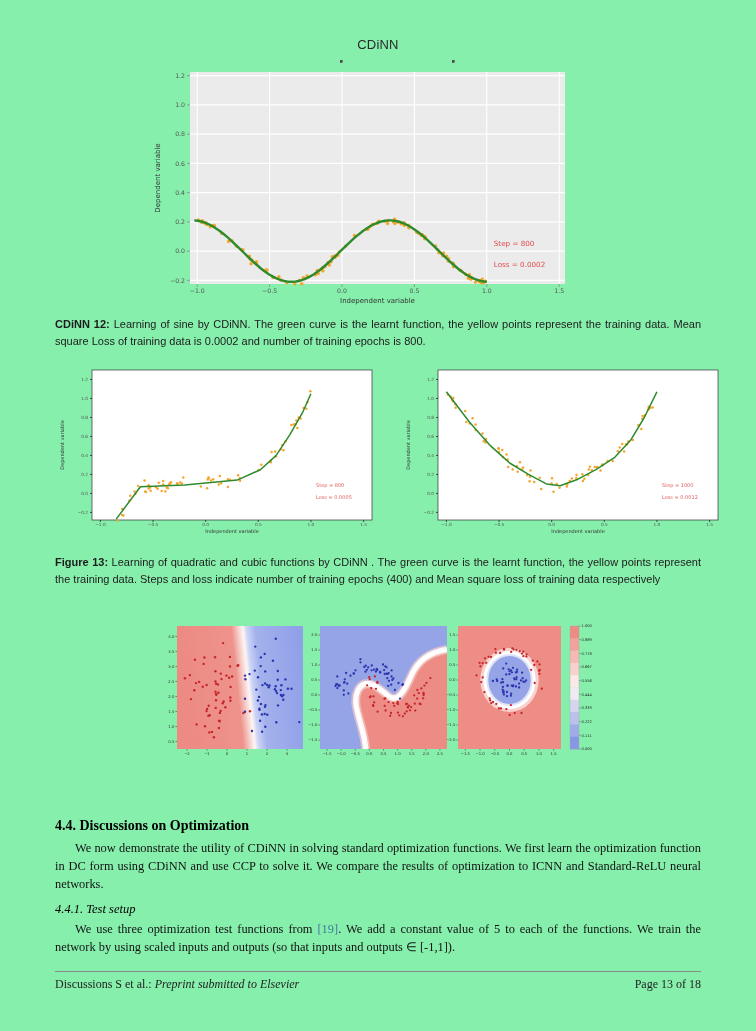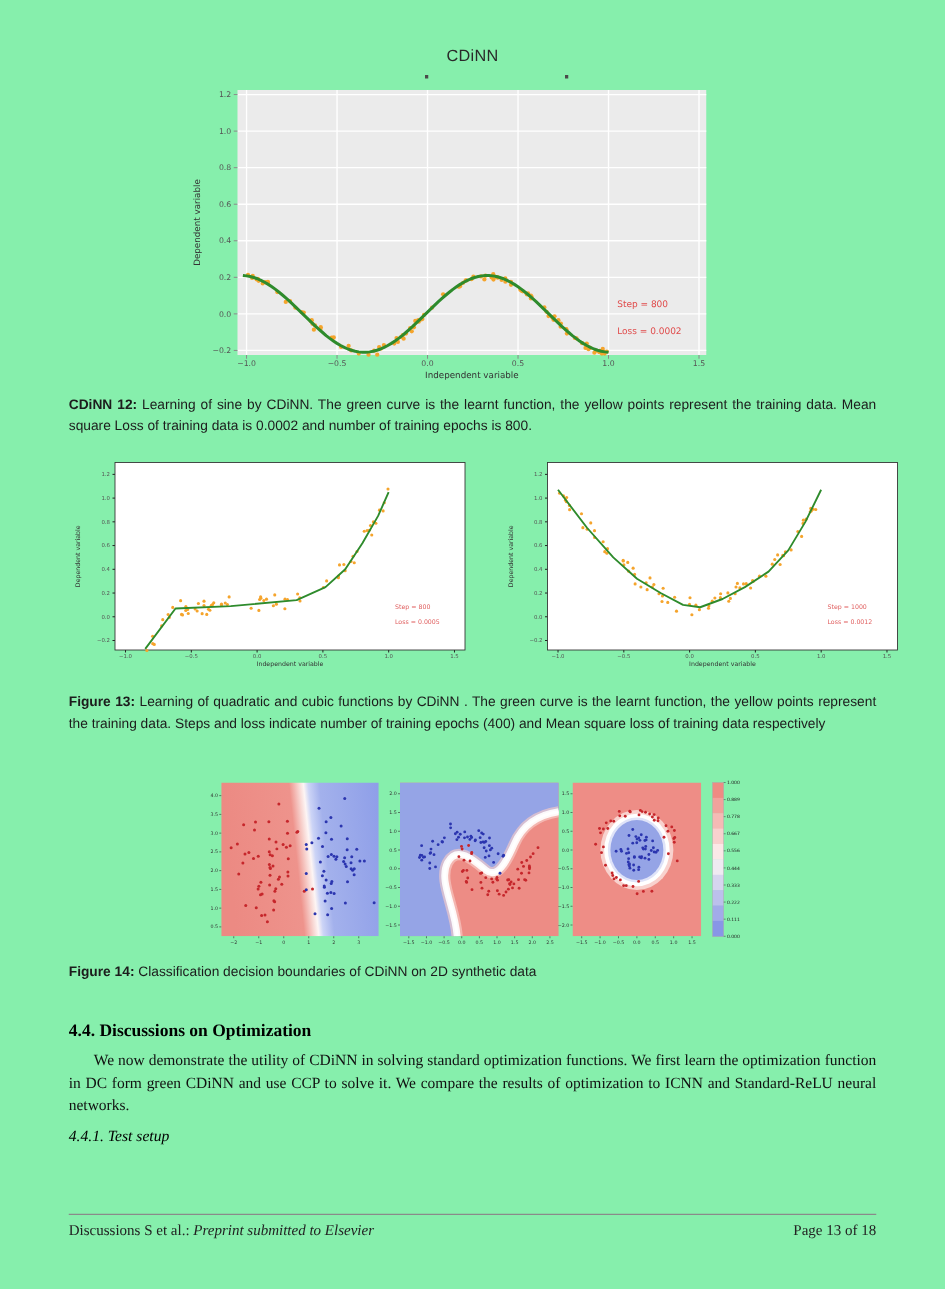--- a/index.html
+++ b/index.html
@@ -938,26 +938,26 @@
           <text x="418.5" y="93.3" font-size="3.6" text-anchor="start" fill="#222" font-family="DejaVu Sans, sans-serif">0.333</text>
           <line x1="416" y1="105.66666666666666" x2="417.5" y2="105.66666666666666" stroke="#333" stroke-width="0.4"></line>
           <text x="418.5" y="106.96666666666665" font-size="3.6" text-anchor="start" fill="#222" font-family="DejaVu Sans, sans-serif">0.222</text>
           <line x1="416" y1="119.33333333333333" x2="417.5" y2="119.33333333333333" stroke="#333" stroke-width="0.4"></line>
           <text x="418.5" y="120.63333333333333" font-size="3.6" text-anchor="start" fill="#222" font-family="DejaVu Sans, sans-serif">0.111</text>
           <line x1="416" y1="133" x2="417.5" y2="133" stroke="#333" stroke-width="0.4"></line>
           <text x="418.5" y="134.3" font-size="3.6" text-anchor="start" fill="#222" font-family="DejaVu Sans, sans-serif">0.000</text>
         </g>
       </svg></div>
 
-  <p class="caption cap14"><b class="captag">Figure 14:</b> <span>Classification decision boundaries of CDiNN on 2D synthetic data</span></p>
 
   <h2 class="h44">4.4. Discussions on Optimization</h2>
-  <p class="body para44">We now demonstrate the utility of CDiNN in solving standard optimization functions. We first learn the optimization function in DC form green CDiNN and use CCP to solve it. We compare the results of optimization to ICNN and Standard-ReLU neural networks.</p>
+  <p class="body para44">We now demonstrate the utility of CDiNN in solving standard optimization functions. We first learn the optimization function in DC form using CDiNN and use CCP to solve it. We compare the results of optimization to ICNN and Standard-ReLU neural networks.</p>
 
   <h3 class="h441">4.4.1. Test setup</h3>
+  <p class="body para441"><span>We use three optimization test functions from </span><a class="cite">[19]</a><span>. We add a constant value of 5 to each of the functions. We train the network by using scaled inputs and outputs (so that inputs and outputs ∈ [-1,1]).</span></p>
 
   <div class="footrule"></div>
   <div class="footer">
     <span class="fl"><span>Discussions S et al.:</span> <i>Preprint submitted to Elsevier</i></span>
     <span class="fr">Page 13 of 18</span>
   </div>
 
 </div>
 
 </body></html>

